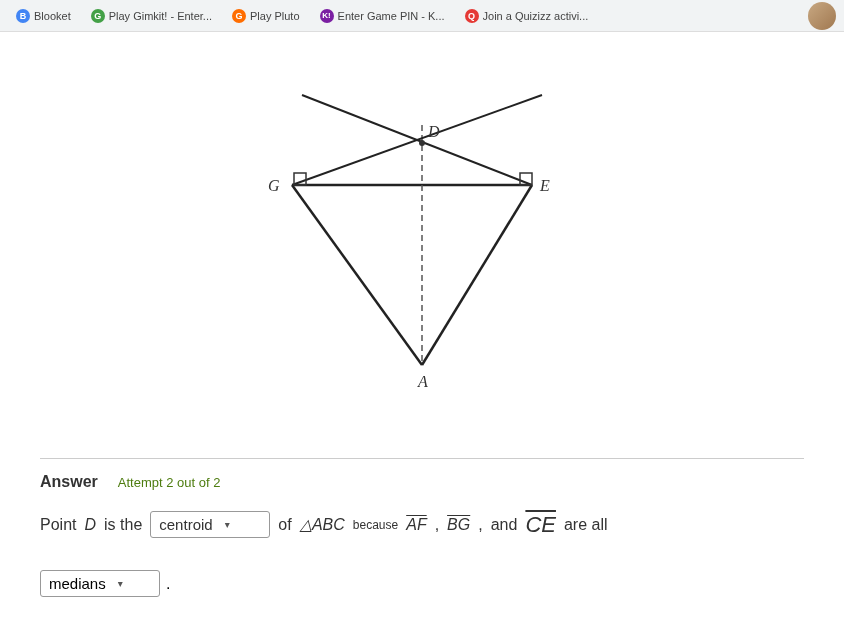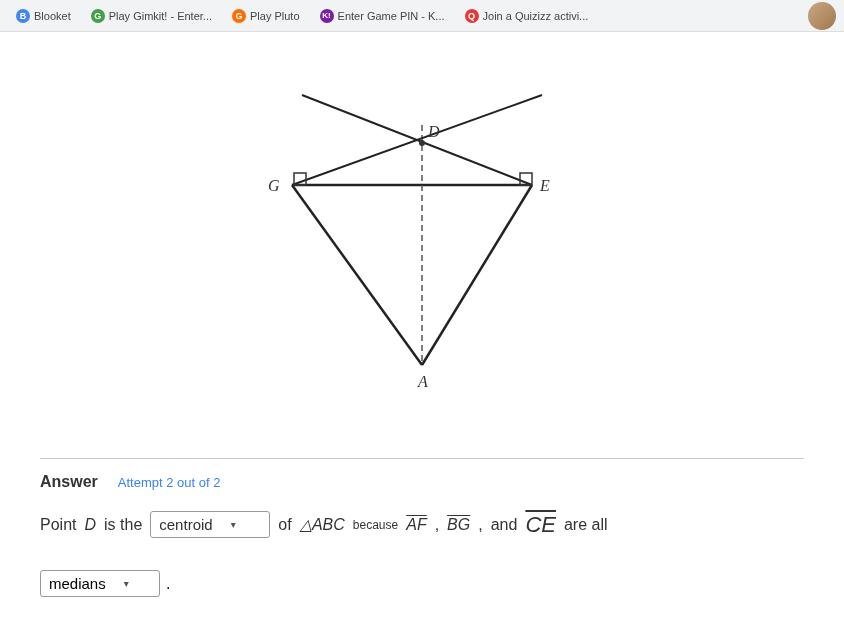--- a/index.html
+++ b/index.html
@@ -93,21 +93,21 @@
       gap: 20px;
       margin-bottom: 20px;
     }
     .answer-label {
       font-size: 16px;
       font-weight: bold;
       color: #333;
     }
     .attempt-text {
       font-size: 13px;
-      color: #3b82f6;
+      color: #4d7c0f;
     }
     .answer-row {
       display: flex;
       align-items: center;
       gap: 8px;
       flex-wrap: wrap;
       font-size: 16px;
       color: #333;
       margin-bottom: 32px;
     }
@@ -116,21 +116,21 @@
       align-items: center;
       gap: 4px;
     }
     .dropdown-box {
       border: 1px solid #999;
       border-radius: 3px;
       padding: 4px 8px;
       font-size: 15px;
       display: inline-flex;
       align-items: center;
-      gap: 18px;
+      gap: 12px;
       min-width: 120px;
       background: #fff;
       cursor: pointer;
     }
     .dropdown-box .chevron {
       font-size: 10px;
       color: #555;
     }
     .overline {
       text-decoration: overline;

